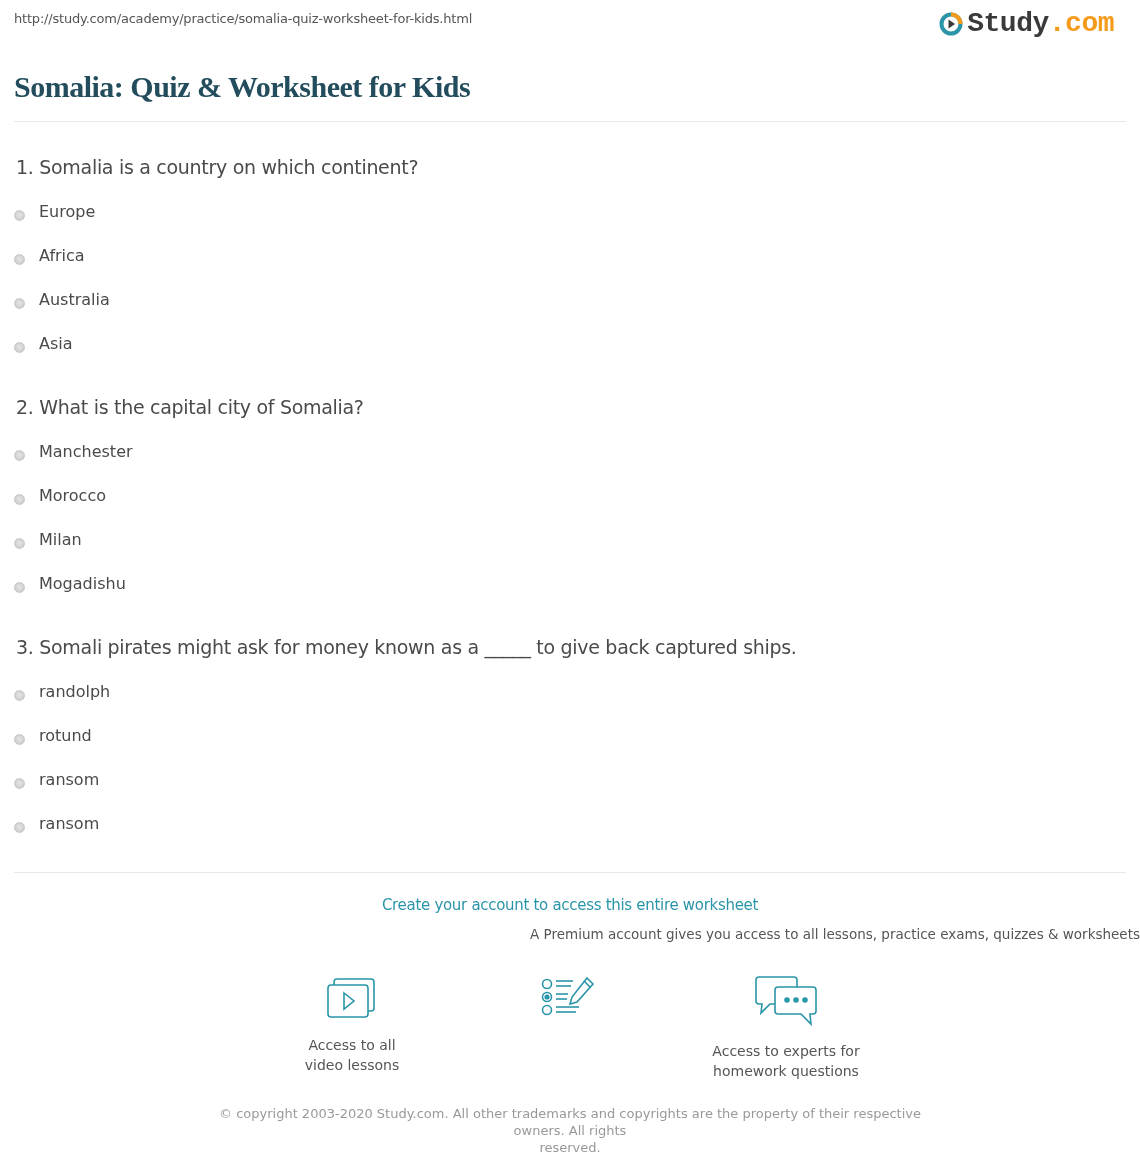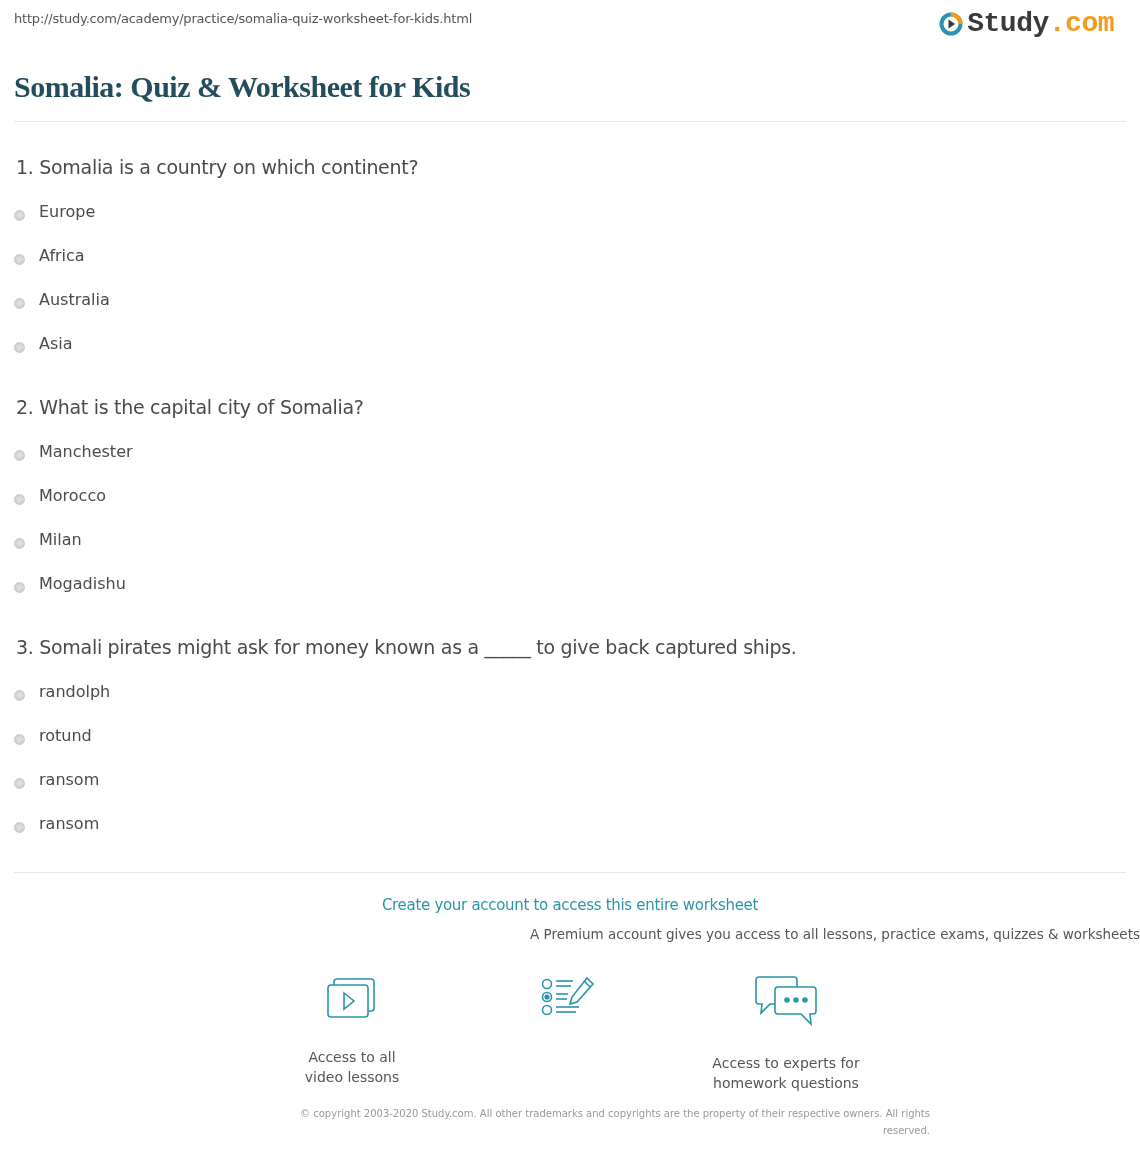--- a/index.html
+++ b/index.html
@@ -53,25 +53,25 @@
     }
     .cta-sub {
       position: absolute; left: 0; right: 0; top: 926px; text-align: right;
       font-size: 13.5px; color: #555;
     }
     .feature {
       position: absolute; top: 975px; width: 200px; text-align: center;
     }
     .feature svg { display: block; margin: 0 auto; }
     .feature-label {
-      margin-top: 26px; font-size: 14px; color: #555; line-height: 20px;
+      margin-top: 14px; font-size: 14px; color: #555; line-height: 20px;
     }
     .copyright {
       position: absolute; left: 210px; width: 720px; top: 1105px;
-      text-align: right; font-size: 10px; color: #999; line-height: 17px;
+      text-align: center; font-size: 13px; color: #999; line-height: 17px;
     }
   </style>
 </head>
 <body>
 
 <div class="url">http://study.com/academy/practice/somalia-quiz-worksheet-for-kids.html</div>
 
 <div class="logo">
   <svg class="logo-mark" viewBox="0 0 24 24">
     <circle cx="12" cy="12" r="9.5" fill="none" stroke="#2a95a8" stroke-width="4"></circle>

